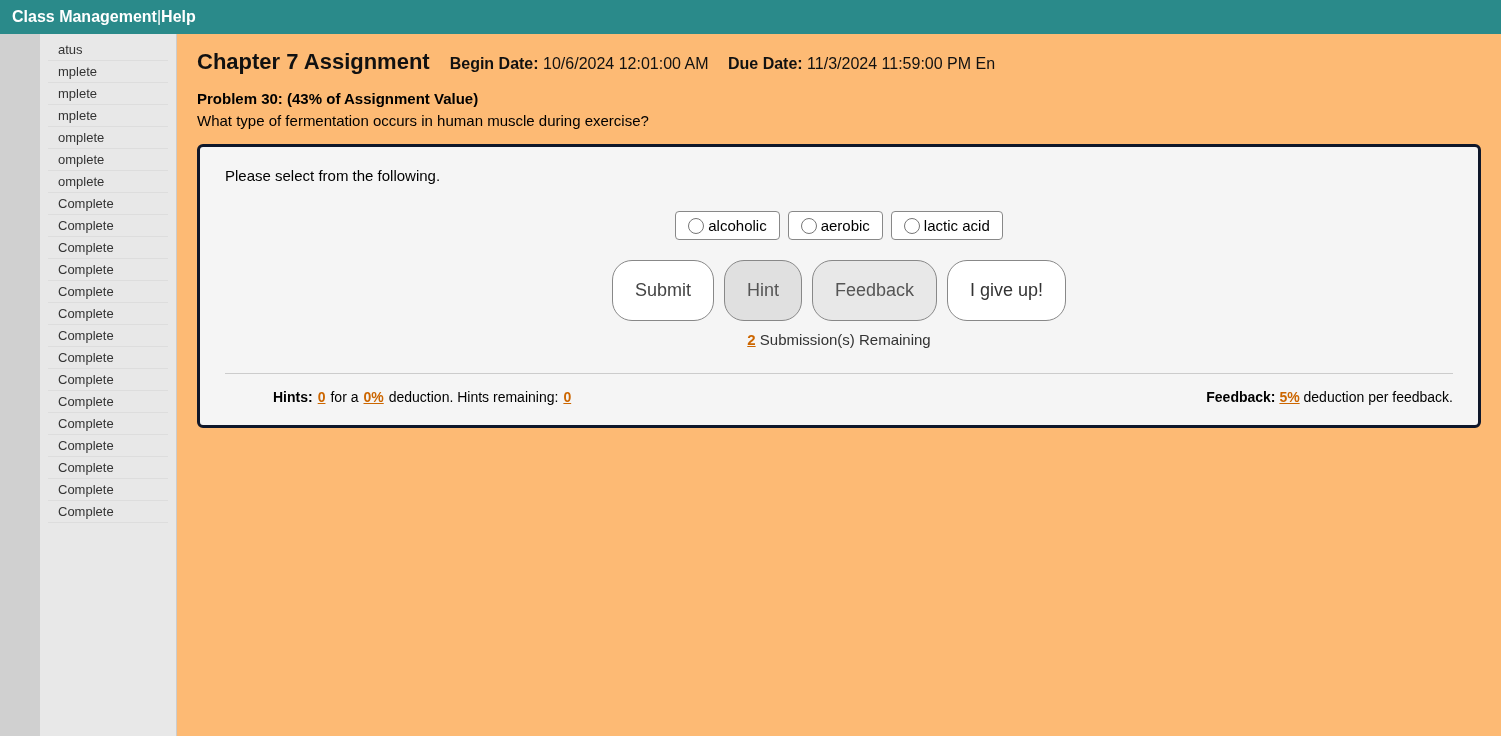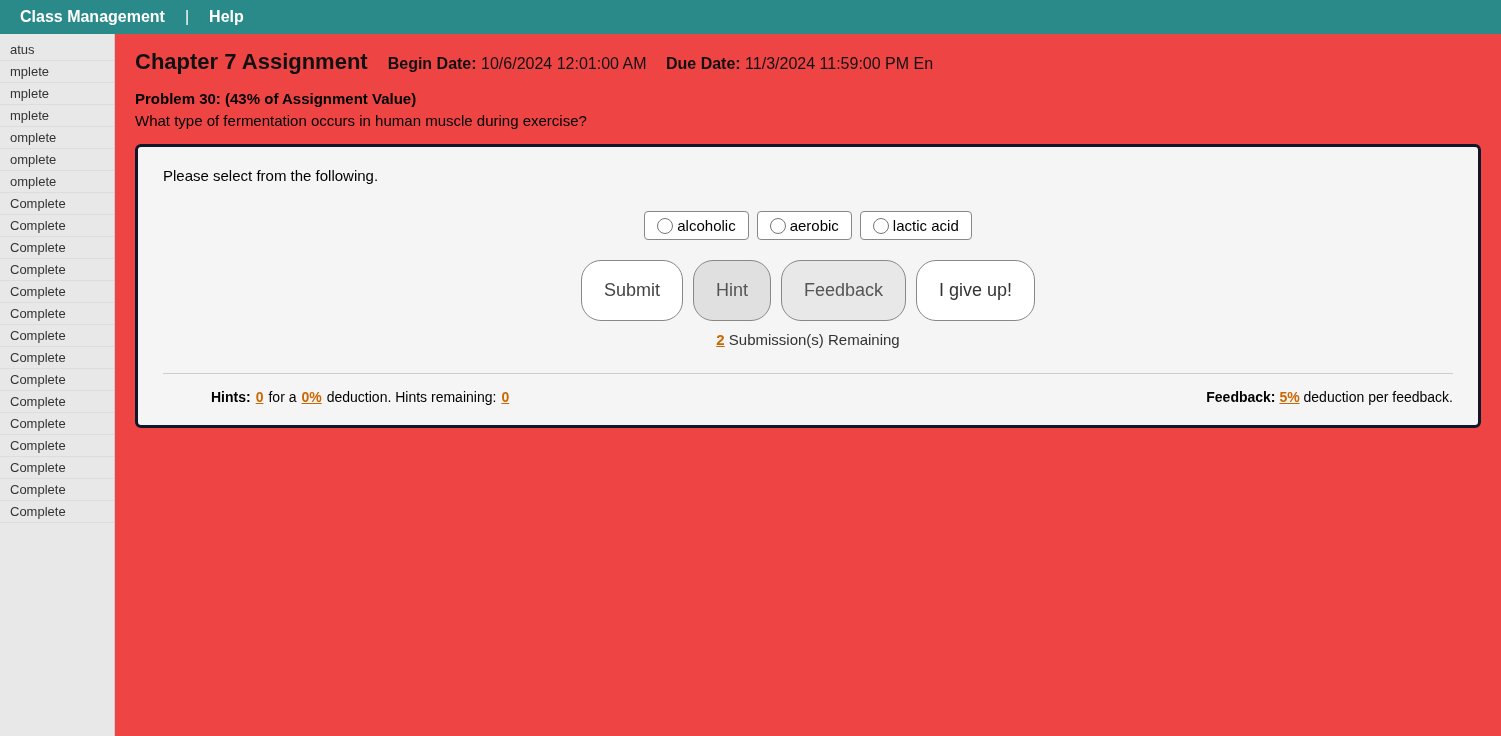--- a/index.html
+++ b/index.html
@@ -10,24 +10,23 @@
       height: 736px;
       overflow: hidden;
       display: flex;
       flex-direction: column;
     }
 
     
     .top-nav {
       background: #2a8a8a;
       color: white;
-      padding: 8px 20px;
-      display: flex;
-      align-items: center;
-      gap: 20px;
+      padding: 8px 12px;
+      display: flex;
+      align-items: center;
       flex-shrink: 0;
     }
     .top-nav a {
       color: white;
       text-decoration: none;
       font-weight: bold;
       font-size: 16px;
     }
     .top-nav .separator {
       color: white;
@@ -36,38 +35,39 @@
 
     
     .main-layout {
       display: flex;
       flex: 1;
       overflow: hidden;
     }
 
     
     .sidebar {
-      width: 115px;
+      width: 137px;
       background: #e8e8e8;
       border-right: 1px solid #ccc;
       overflow-y: auto;
       flex-shrink: 0;
-      padding: 5px 0;
+      padding: 5px 8px;
+      margin-left: 40px;
     }
     .sidebar-item {
       padding: 3px 8px 3px 10px;
       font-size: 13px;
       color: #333;
       border-bottom: 1px solid #ddd;
     }
 
     
     .content {
       flex: 1;
-      background: #ef4444;
+      background: #fdba74;
       padding: 15px 20px;
       overflow-y: auto;
     }
 
     .page-header {
       display: flex;
       align-items: baseline;
       gap: 20px;
       margin-bottom: 15px;
       flex-wrap: wrap;

